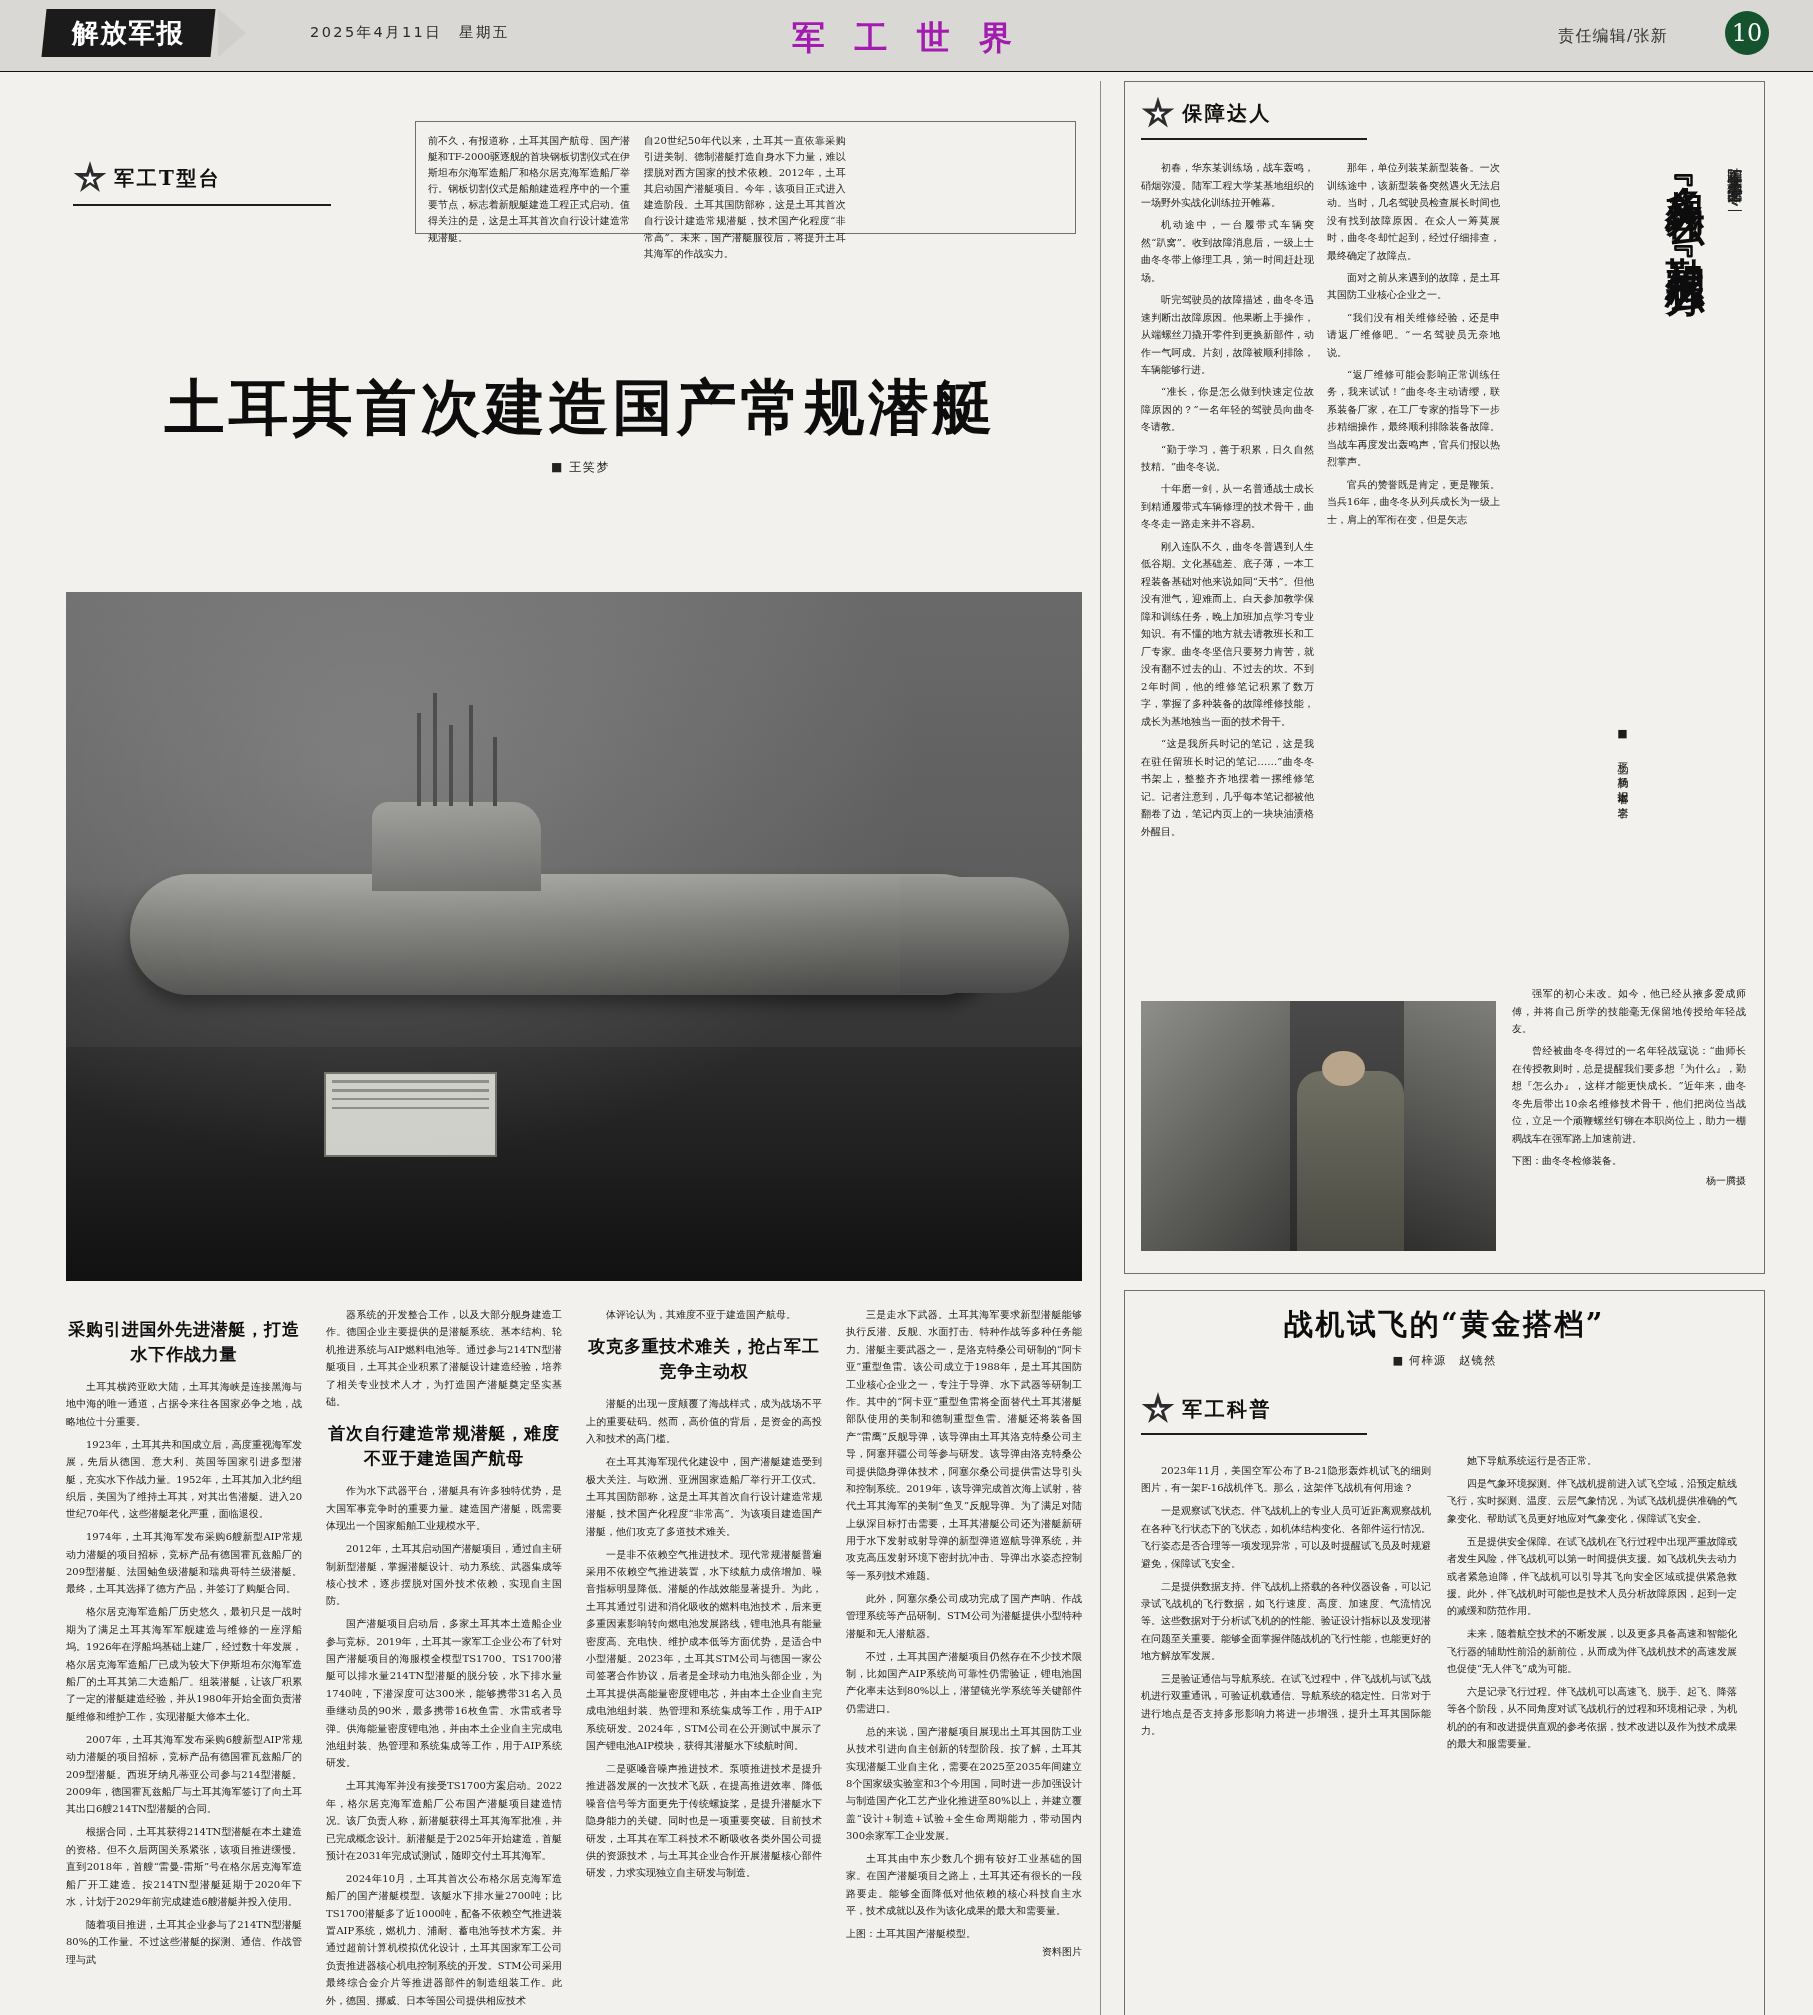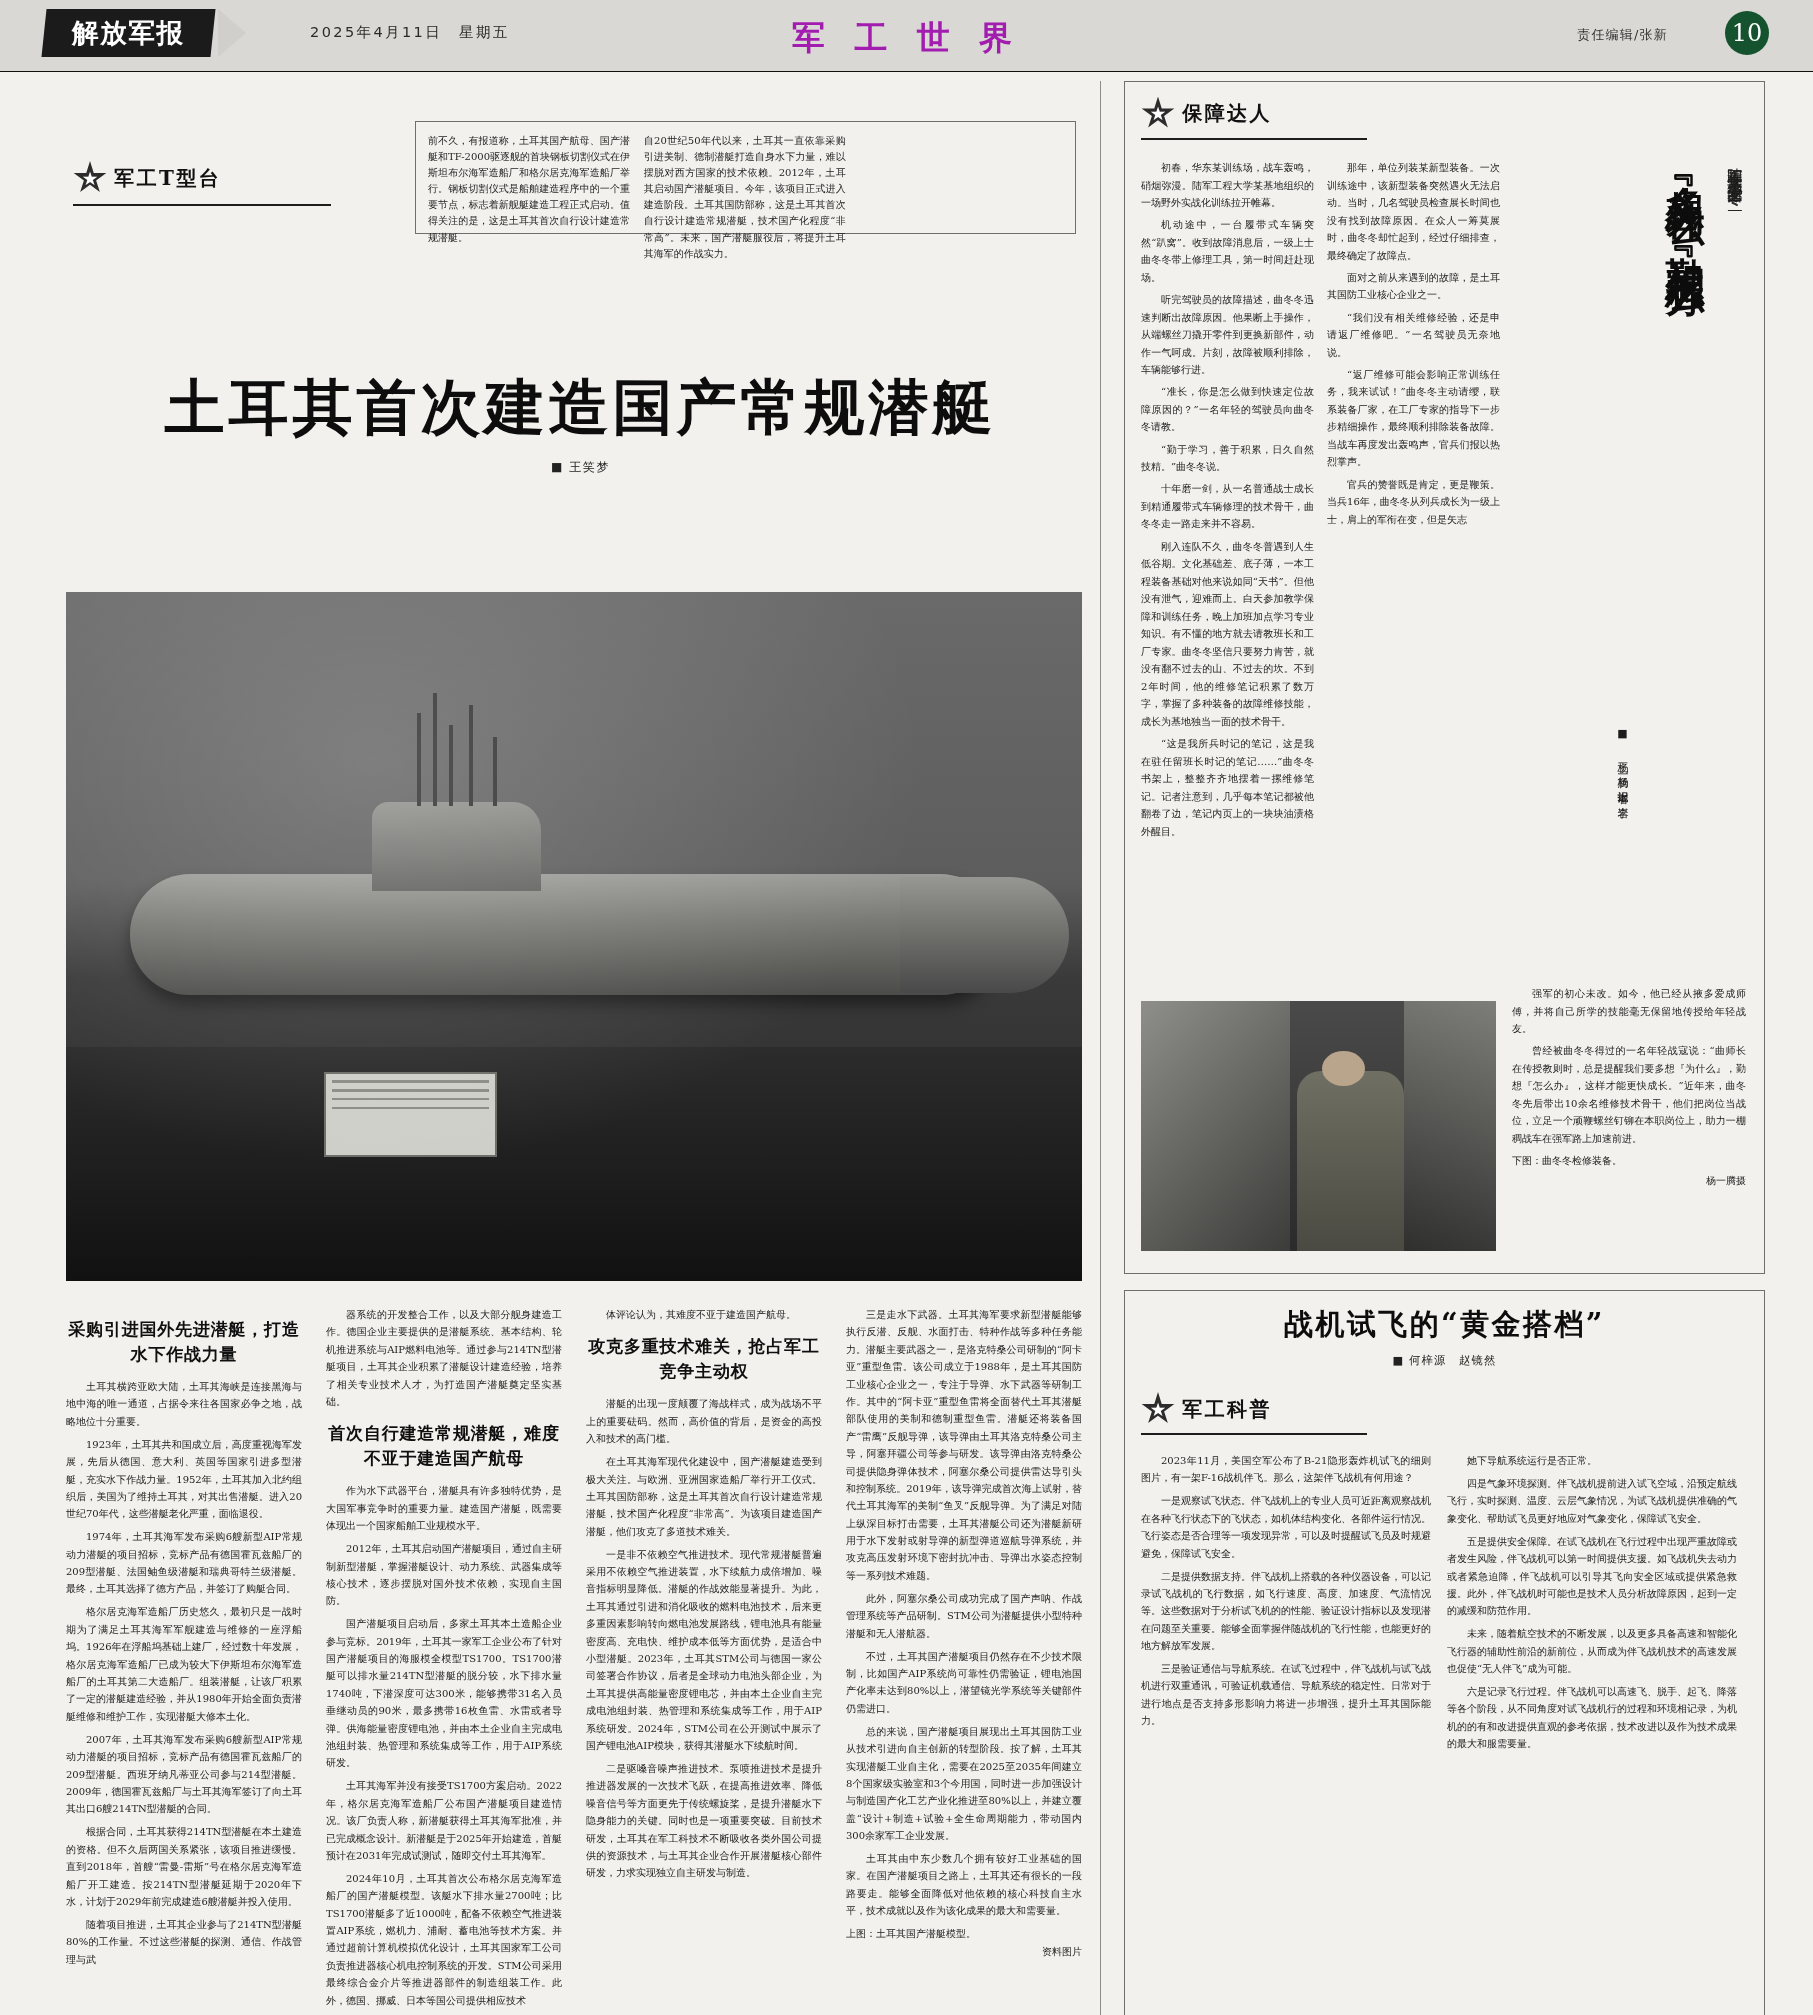--- a/index.html
+++ b/index.html
@@ -28,21 +28,21 @@
   .mast-date{
     position:absolute;left:310px;top:23.4px;font-size:14.5px;color:#2a2a2a;letter-spacing:2.4px;
     font-family:"DejaVu Sans","Liberation Sans",sans-serif;
   }
   .mast-title{
     position:absolute;left:0;top:16px;width:1813px;text-align:center;
     font-family:"DejaVu Serif","Liberation Serif",serif;font-weight:bold;
     font-size:33px;letter-spacing:8.9px;color:#a21caf;
   }
   .mast-editor{
-    position:absolute;right:145px;top:26px;font-size:13px;color:#333;letter-spacing:1.2px;
+    position:absolute;right:145px;top:26px;font-size:16px;color:#333;letter-spacing:1.2px;
   }
   .mast-pageno{
     position:absolute;right:44px;top:11.3px;width:44px;height:44px;border-radius:22px;
     background:#14532d;color:#fff;font-size:24px;display:flex;align-items:center;justify-content:center;
     font-family:"DejaVu Serif","Liberation Serif",serif;
   }
 
   
   .vrule{position:absolute;background:#8d8d8d;width:0.8px;}
   .sec-badge{position:absolute;display:flex;align-items:center;gap:7.3px;}
@@ -345,21 +345,21 @@
 
       <div class="rhead2">战机试飞的“黄金搭档”</div>
       <div class="rbyline">■ 何梓源　赵镜然</div>
 
       <div class="sec-badge" style="position:absolute;left:16px;top:101px;">
         <div class="star">★</div>
         <div class="stxt">军工科普</div>
       </div>
       <div class="sec-underline" style="position:absolute;left:16px;top:142px;width:226px;"></div>
 
-      <div class="rcols" style="position:absolute;left:16px;top:161px;width:290px;">
+      <div class="rcols" style="position:absolute;left:16px;top:171px;width:290px;">
         <p>2023年11月，美国空军公布了B-21隐形轰炸机试飞的细则图片，有一架F-16战机伴飞。那么，这架伴飞战机有何用途？</p>
         <p>一是观察试飞状态。伴飞战机上的专业人员可近距离观察战机在各种飞行状态下的飞状态，如机体结构变化、各部件运行情况。飞行姿态是否合理等一项发现异常，可以及时提醒试飞员及时规避避免，保障试飞安全。</p>
         <p>二是提供数据支持。伴飞战机上搭载的各种仪器设备，可以记录试飞战机的飞行数据，如飞行速度、高度、加速度、气流情况等。这些数据对于分析试飞机的的性能、验证设计指标以及发现潜在问题至关重要。能够全面掌握伴随战机的飞行性能，也能更好的地方解放军发展。</p>
         <p>三是验证通信与导航系统。在试飞过程中，伴飞战机与试飞战机进行双重通讯，可验证机载通信、导航系统的稳定性。日常对于进行地点是否支持多形影响力将进一步增强，提升土耳其国际能力。</p>
       </div>
 
       <div class="rcols" style="position:absolute;left:322px;top:161px;width:290px;">
         <p>她下导航系统运行是否正常。</p>
         <p>四是气象环境探测。伴飞战机提前进入试飞空域，沿预定航线飞行，实时探测、温度、云层气象情况，为试飞战机提供准确的气象变化、帮助试飞员更好地应对气象变化，保障试飞安全。</p>
         <p>五是提供安全保障。在试飞战机在飞行过程中出现严重故障或者发生风险，伴飞战机可以第一时间提供支援。如飞战机失去动力或者紧急迫降，伴飞战机可以引导其飞向安全区域或提供紧急救援。此外，伴飞战机时可能也是技术人员分析故障原因，起到一定的减缓和防范作用。</p>

